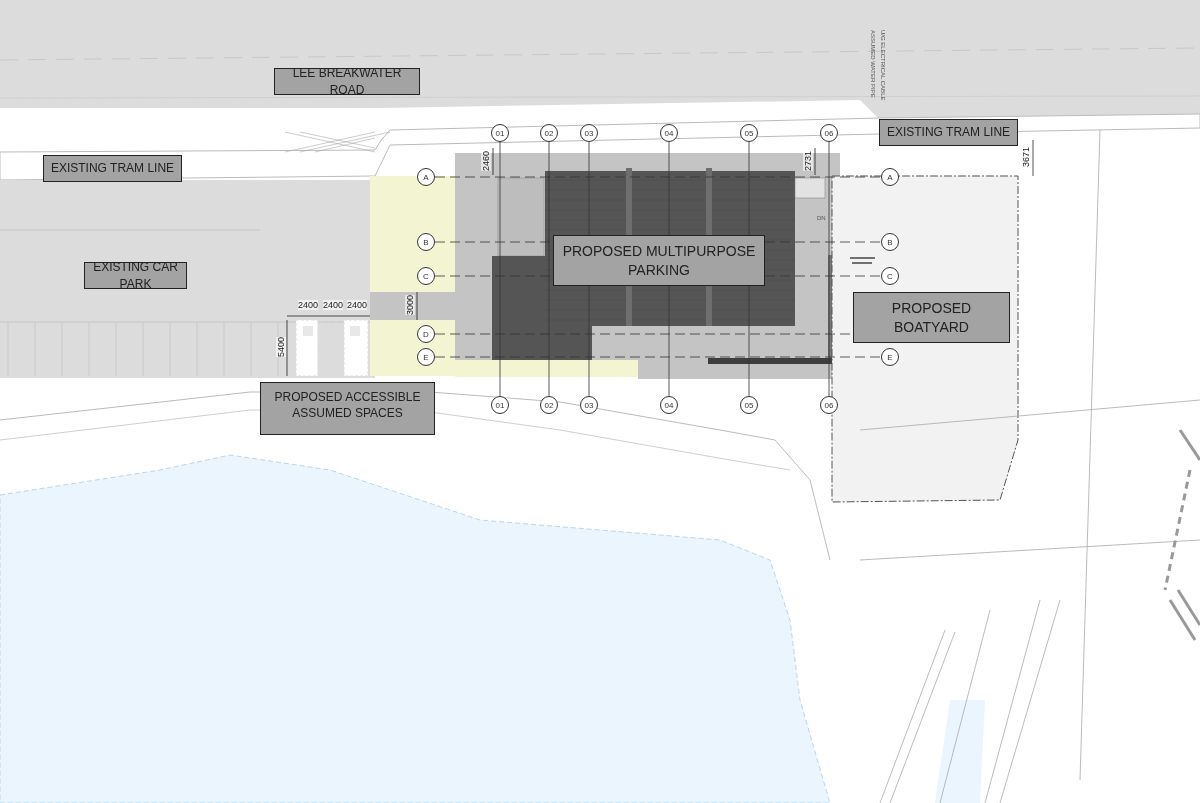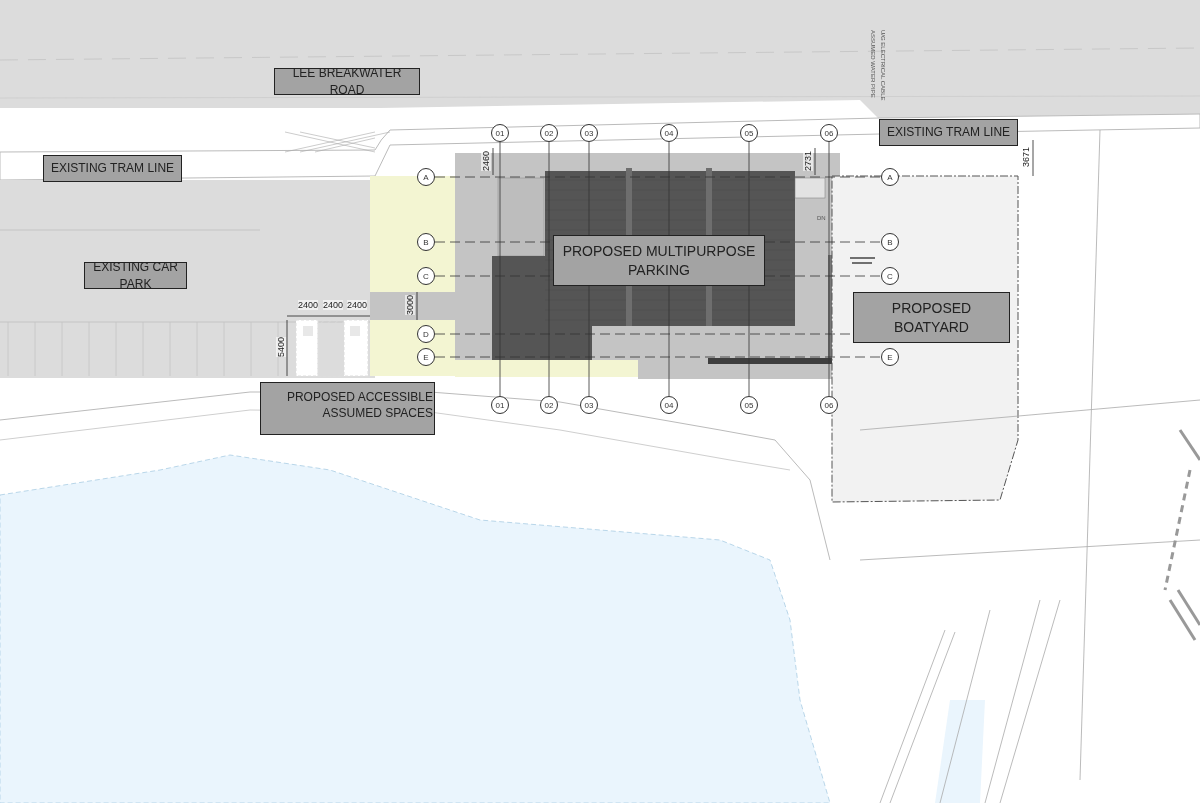--- a/index.html
+++ b/index.html
@@ -1,20 +1,20 @@
 <!DOCTYPE html>
 <html><head>
 <meta charset="utf-8">
 <style>
   html, body { margin:0; padding:0; }
   body { width:1200px; height:803px; overflow:hidden; background:#ffffff; font-family:"Liberation Sans", sans-serif; }
   #plan { position:absolute; left:0; top:0; width:1200px; height:803px; }
   .label { position:absolute; background:#a3a3a3; border:1.5px solid #222; color:#222; font-family:"Liberation Sans", sans-serif; font-size:12px; box-sizing:border-box; display:flex; align-items:center; justify-content:center; text-align:center; line-height:1.35; }
   .label.big { font-size:14px; }
-  .label.left { justify-content:flex-start; align-items:flex-end; padding:6px 1px; text-align:left; }
+  .label.left { justify-content:flex-start; align-items:center; padding:6px 1px; text-align:left; }
   .grid-bubble { position:absolute; width:18px; height:18px; border:1.2px solid #333; border-radius:50%; background:#fff; font-size:8px; color:#333; display:flex; align-items:center; justify-content:center; box-sizing:border-box; font-family:"Liberation Sans", sans-serif; }
   .dim { position:absolute; font-size:9px; color:#222; font-family:"Liberation Sans", sans-serif; background:rgba(255,255,255,0.6); }
   .dim.v { transform:rotate(-90deg); transform-origin:center; }
   .tiny { position:absolute; font-size:6px; color:#555; font-family:"Liberation Sans", sans-serif; }
 </style>
 </head>
 <body>
 
 <svg id="plan" viewBox="0 0 1200 803" xmlns="http://www.w3.org/2000/svg">
 

